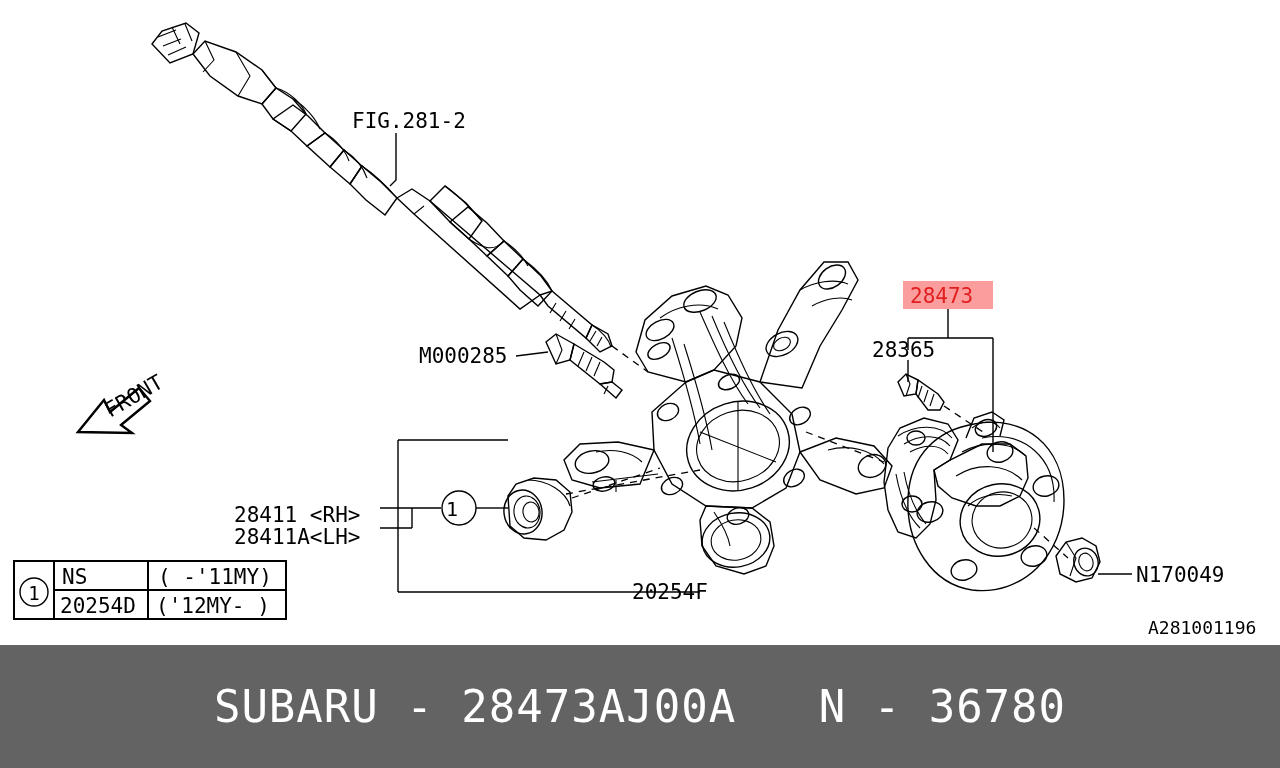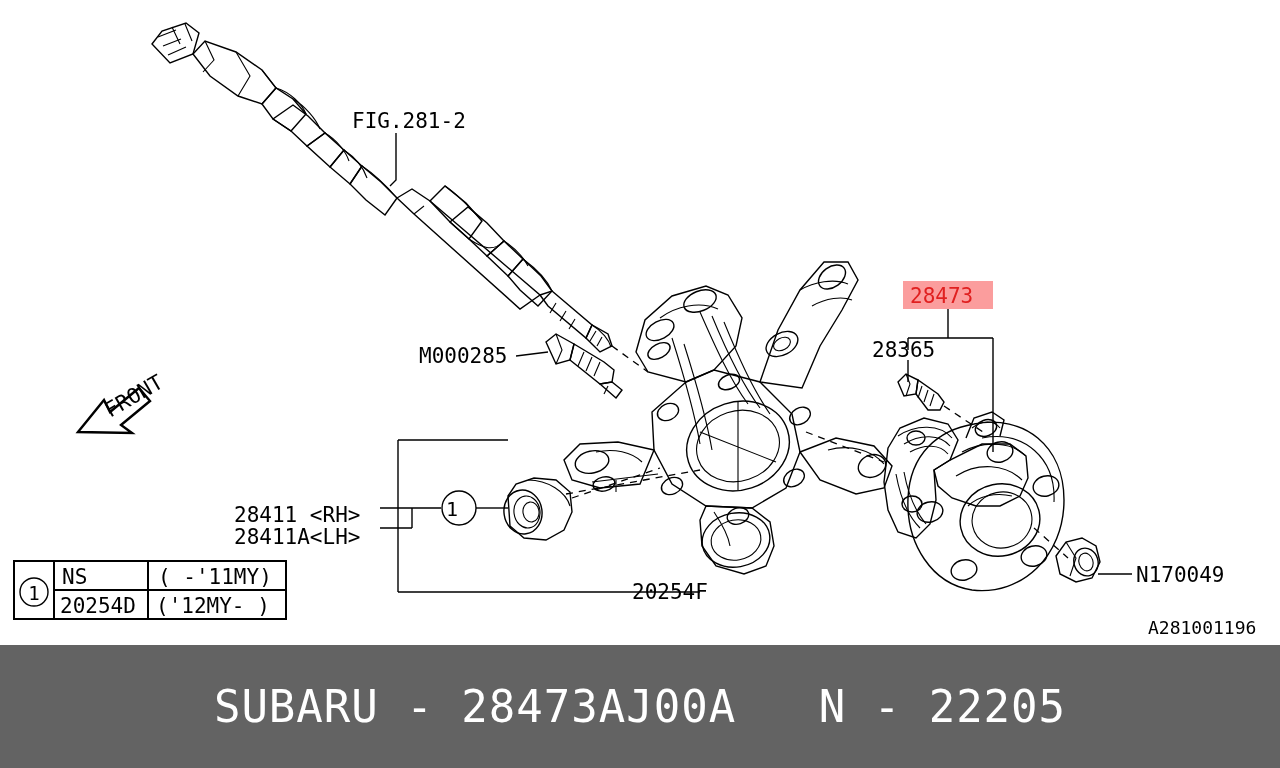--- a/index.html
+++ b/index.html
@@ -256,16 +256,16 @@
       <text class="lbl" x="62" y="584">NS</text>
       <text class="lbl" x="158" y="584">( -'11MY)</text>
       <text class="lbl" x="60" y="613">20254D</text>
       <text class="lbl" x="156" y="613">('12MY- )</text>
     </g>
 
     <text class="lbl-sm" x="1148" y="634">A281001196</text>
   </svg>
 
   <div id="footer" style="background:#636363">
-    <div id="footer-text">SUBARU - 28473AJ00A   N - 22205</div>
+    <div id="footer-text">SUBARU - 28473AJ00A   N - 36780</div>
   </div>
 
 </div>
 
 </body></html>

